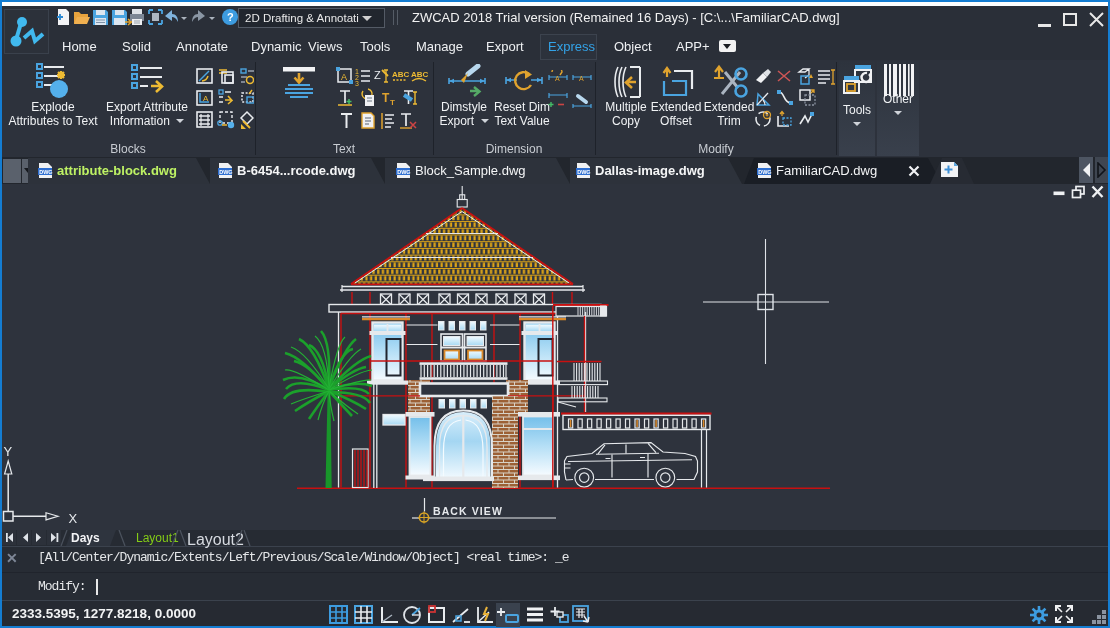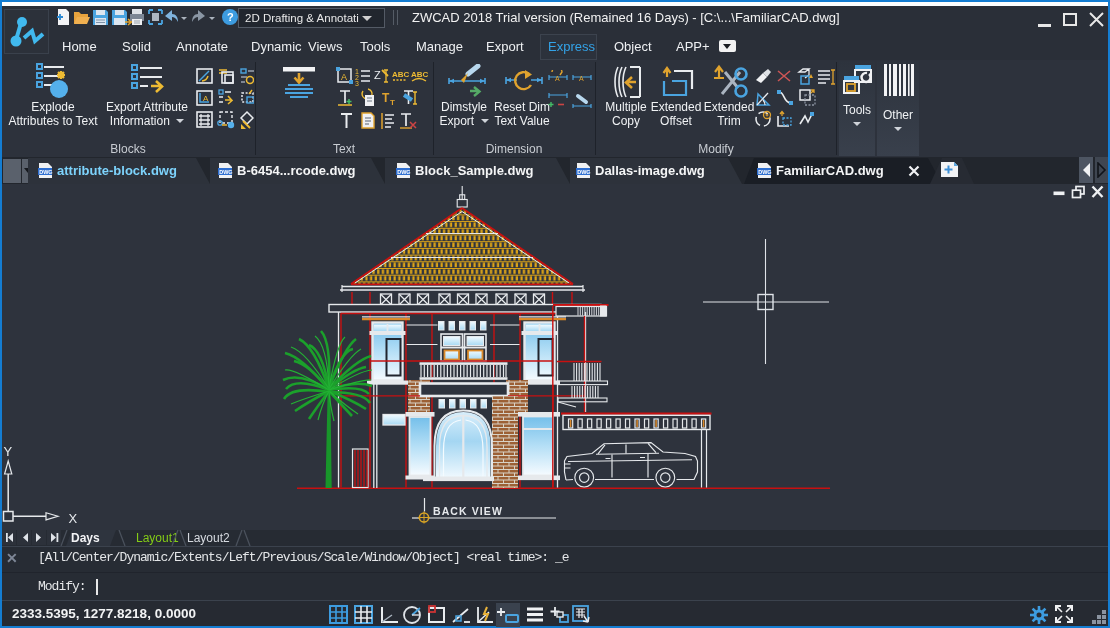--- a/index.html
+++ b/index.html
@@ -180,21 +180,21 @@
   <div class="abs" id="otherbtn"></div>
 
   <div class="btext" style="left:95px;top:100px;width:104px">Export Attribute<br>Information <span class="darr"></span></div>
   <div class="btext" style="left:2px;top:100px;width:102px">Explode<br>Attributes to Text</div>
   <div class="btext" style="left:414px;top:100px;width:100px">Dimstyle<br>Export <span class="darr"></span></div>
   <div class="btext" style="left:576px;top:100px;width:100px">Multiple<br>Copy</div>
   <div class="btext" style="left:472px;top:100px;width:100px">Reset Dim<br>Text Value</div>
   <div class="btext" style="left:626px;top:100px;width:100px">Extended<br>Offset</div>
   <div class="btext" style="left:679px;top:100px;width:100px">Extended<br>Trim</div>
   <div class="btext" style="left:807px;top:103px;width:100px">Tools<br><span class="darr" style="margin-left:0;margin-top:4px"></span></div>
-  <div class="btext" style="left:848px;top:108px;width:100px">Other<br><span class="darr" style="margin-left:0;margin-top:4px"></span></div>
+  <div class="btext" style="left:848px;top:92px;width:100px">Other<br><span class="darr" style="margin-left:0;margin-top:4px"></span></div>
 
   <svg class="abs" style="left:36px;top:62px" width="38" height="38" viewBox="0 0 38 38">
     <g stroke="#e9ecef" stroke-width="2">
       <line x1="8" y1="5" x2="28" y2="5"></line>
         <line x1="8" y1="14" x2="24" y2="14"></line>
         <line x1="8" y1="23" x2="20" y2="23"></line>
     </g>
     <g fill="none" stroke="#4aa4e0" stroke-width="2">
       <rect x="1" y="2" width="5" height="5"></rect>
         <rect x="1" y="11" width="5" height="5"></rect>
@@ -486,45 +486,45 @@
   <div class="dtab" style="left:28px;width:182px;clip-path:polygon(0 0,168px 0,100% 100%,0 100%)"></div>
   <div class="dtab" style="left:210px;width:175px;clip-path:polygon(0 0,161px 0,100% 100%,0 100%)"></div>
   <div class="dtab" style="left:385px;width:185px;clip-path:polygon(0 0,171px 0,100% 100%,0 100%)"></div>
   <div class="dtab" style="left:570px;width:172px;clip-path:polygon(0 0,158px 0,100% 100%,0 100%)"></div>
   <div class="dtab" style="left:744px;width:198px;background:#1a1e25;clip-path:polygon(0 100%,10px 0,184px 0,100% 100%)"></div>
   <svg class="abs" style="left:38px;top:162px" width="15" height="17" viewBox="0 0 15 17">
       <path d="M1 1 h9 l4 4 v11 h-13 Z" fill="#f0f1f3"></path>
       <rect x="0" y="6" width="14" height="7" fill="#2f6fd0"></rect>
       <text x="1.2" y="11.7" font-size="5.5" font-weight="bold" fill="#fff" font-family="Liberation Sans">DWG</text>
     </svg>
-  <div class="abs" style="left:57px;top:163px;color:#7dd3fc;font-size:13px;font-weight:bold">attribute-block.dwg</div>
+  <div class="abs" style="left:57px;top:163px;color:#bef264;font-size:13px;font-weight:bold">attribute-block.dwg</div>
   <svg class="abs" style="left:218px;top:162px" width="15" height="17" viewBox="0 0 15 17">
       <path d="M1 1 h9 l4 4 v11 h-13 Z" fill="#f0f1f3"></path>
       <rect x="0" y="6" width="14" height="7" fill="#2f6fd0"></rect>
       <text x="1.2" y="11.7" font-size="5.5" font-weight="bold" fill="#fff" font-family="Liberation Sans">DWG</text>
     </svg>
   <div class="abs" style="left:237px;top:163px;color:#f4f5f6;font-size:13px;font-weight:bold">B-6454...rcode.dwg</div>
   <svg class="abs" style="left:396px;top:162px" width="15" height="17" viewBox="0 0 15 17">
       <path d="M1 1 h9 l4 4 v11 h-13 Z" fill="#f0f1f3"></path>
       <rect x="0" y="6" width="14" height="7" fill="#2f6fd0"></rect>
       <text x="1.2" y="11.7" font-size="5.5" font-weight="bold" fill="#fff" font-family="Liberation Sans">DWG</text>
     </svg>
-  <div class="abs" style="left:415px;top:163px;color:#f4f5f6;font-size:13px;font-weight:bold">Block_Sample.dwg</div>
+  <div class="abs" style="left:415px;top:163px;color:#f4f5f6;font-size:13px;font-weight:normal">Block_Sample.dwg</div>
   <svg class="abs" style="left:576px;top:162px" width="15" height="17" viewBox="0 0 15 17">
       <path d="M1 1 h9 l4 4 v11 h-13 Z" fill="#f0f1f3"></path>
       <rect x="0" y="6" width="14" height="7" fill="#2f6fd0"></rect>
       <text x="1.2" y="11.7" font-size="5.5" font-weight="bold" fill="#fff" font-family="Liberation Sans">DWG</text>
     </svg>
   <div class="abs" style="left:595px;top:163px;color:#f4f5f6;font-size:13px;font-weight:bold">Dallas-image.dwg</div>
   <svg class="abs" style="left:757px;top:162px" width="15" height="17" viewBox="0 0 15 17">
       <path d="M1 1 h9 l4 4 v11 h-13 Z" fill="#f0f1f3"></path>
       <rect x="0" y="6" width="14" height="7" fill="#2f6fd0"></rect>
       <text x="1.2" y="11.7" font-size="5.5" font-weight="bold" fill="#fff" font-family="Liberation Sans">DWG</text>
     </svg>
-  <div class="abs" style="left:776px;top:163px;color:#f4f5f6;font-size:13px;font-weight:bold">FamiliarCAD.dwg</div>
+  <div class="abs" style="left:776px;top:163px;color:#f4f5f6;font-size:13px;font-weight:normal">FamiliarCAD.dwg</div>
   <svg class="abs" style="left:908px;top:165px" width="12" height="12" viewBox="0 0 12 12">
       <path d="M1.5 1.5 L10.5 10.5 M10.5 1.5 L1.5 10.5" stroke="#f0f1f3" stroke-width="2.2"></path>
     </svg>
   <div class="abs" style="left:930px;top:158px;width:44px;height:26px;background:#272b33;clip-path:polygon(12px 0,32px 0,100% 100%,0 100%)"></div>
   <svg class="abs" style="left:941px;top:162px" width="17" height="15" viewBox="0 0 17 15">
       <path d="M0 0 h13 l4 4 v11 h-17 Z" fill="#f2f3f5"></path>
       <path d="M13 0 l4 4 h-4 Z" fill="#5aa7e0"></path>
       <path d="M7.5 3.5 v8 M3.5 7.5 h8" stroke="#3d8fd6" stroke-width="2"></path>
     </svg>
   <div class="abs" style="left:1079px;top:157px;width:14px;height:26px;background:#4d5562"></div>
@@ -945,21 +945,21 @@
         <rect x="4" y="3" width="1.8" height="9"></rect>
         <path d="M26 3 L21 7.5 L26 12 Z"></path>
         <path d="M34 3 L39 7.5 L34 12 Z"></path>
         <path d="M49 3 L54 7.5 L49 12 Z"></path>
         <rect x="54.5" y="3" width="1.8" height="9"></rect>
       </g>
   </svg>
   <div class="abs" style="left:66px;top:530px;width:50px;height:16px;background:#2e343e;clip-path:polygon(6px 0,100% 0,calc(100% - 6px) 100%,0 100%)"></div>
   <div class="abs" style="left:71px;top:531px;color:#f2f3f5;font-size:12px;font-weight:bold">Days</div>
   <div class="abs" style="left:136px;top:531px;color:#84cc16;font-size:12px">Layout1</div>
-  <div class="abs" style="left:187px;top:531px;color:#d6dae0;font-size:12px">Layout2</div>
+  <div class="abs" style="left:187px;top:531px;color:#d6dae0;font-size:16px">Layout2</div>
   <svg class="abs" style="left:60px;top:530px" width="200" height="16" viewBox="0 0 200 16">
     <path d="M1 16 L7 0 M59 0 L65 16 M112 16 L118 0 M120 0 L126 16 M176 16 L182 0 M184 0 L190 16" stroke="#4a515c" stroke-width="1.3" fill="none"></path>
   </svg>
 
   <div class="abs" id="cmdx">✕</div>
   <div class="abs" id="cmd1">[All/Center/Dynamic/Extents/Left/Previous/Scale/Window/Object] &lt;real time&gt;: _e</div>
   <div class="abs" id="cmd2">Modify:</div>
   <div class="abs" id="cur"></div>
   <div class="abs" style="left:2px;top:572px;width:1106px;height:1px;background:#20242c"></div>
 

